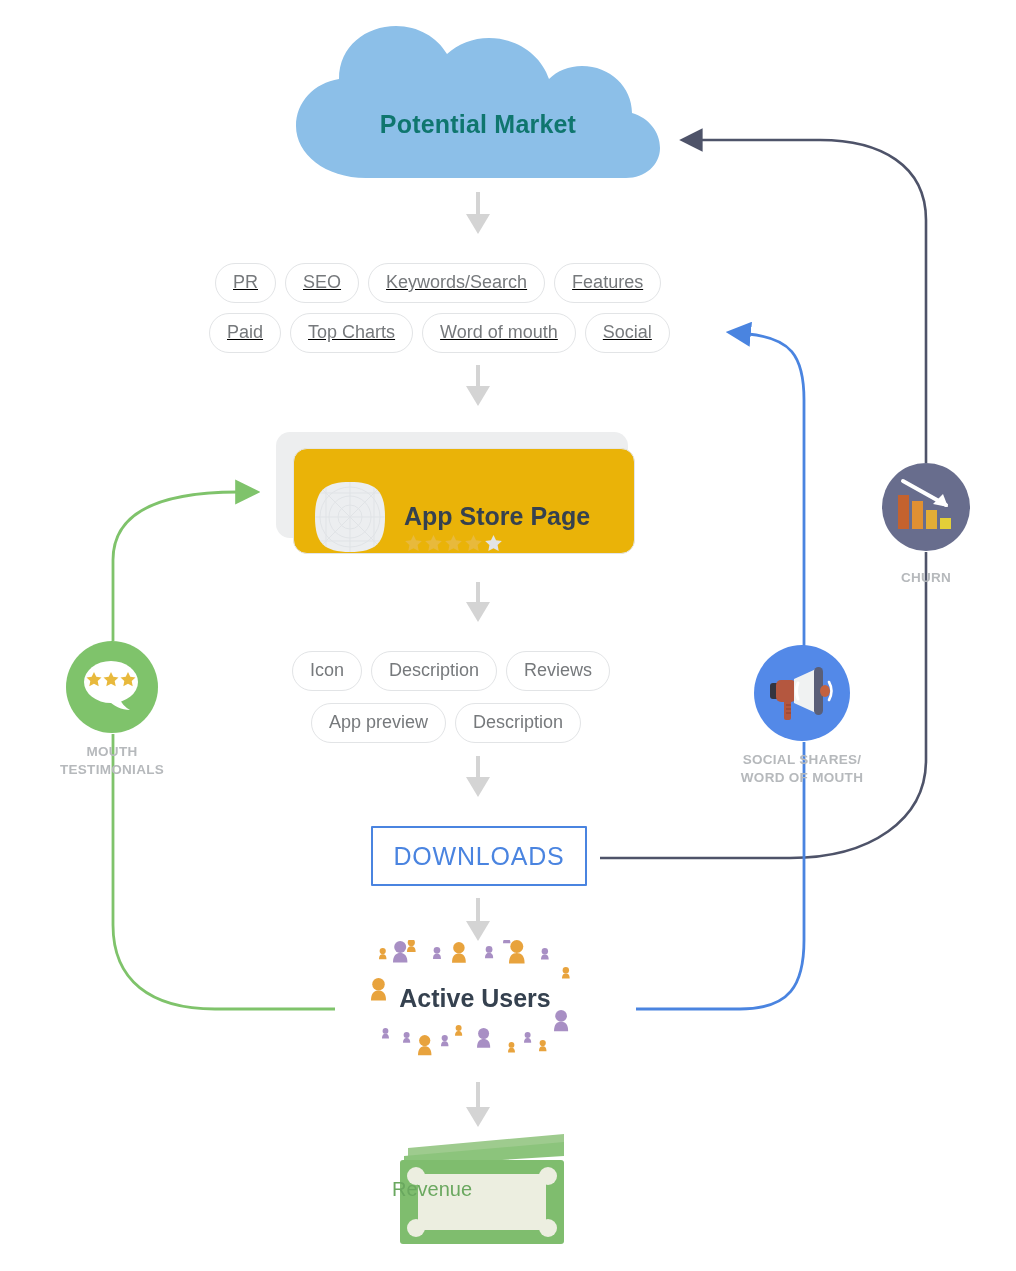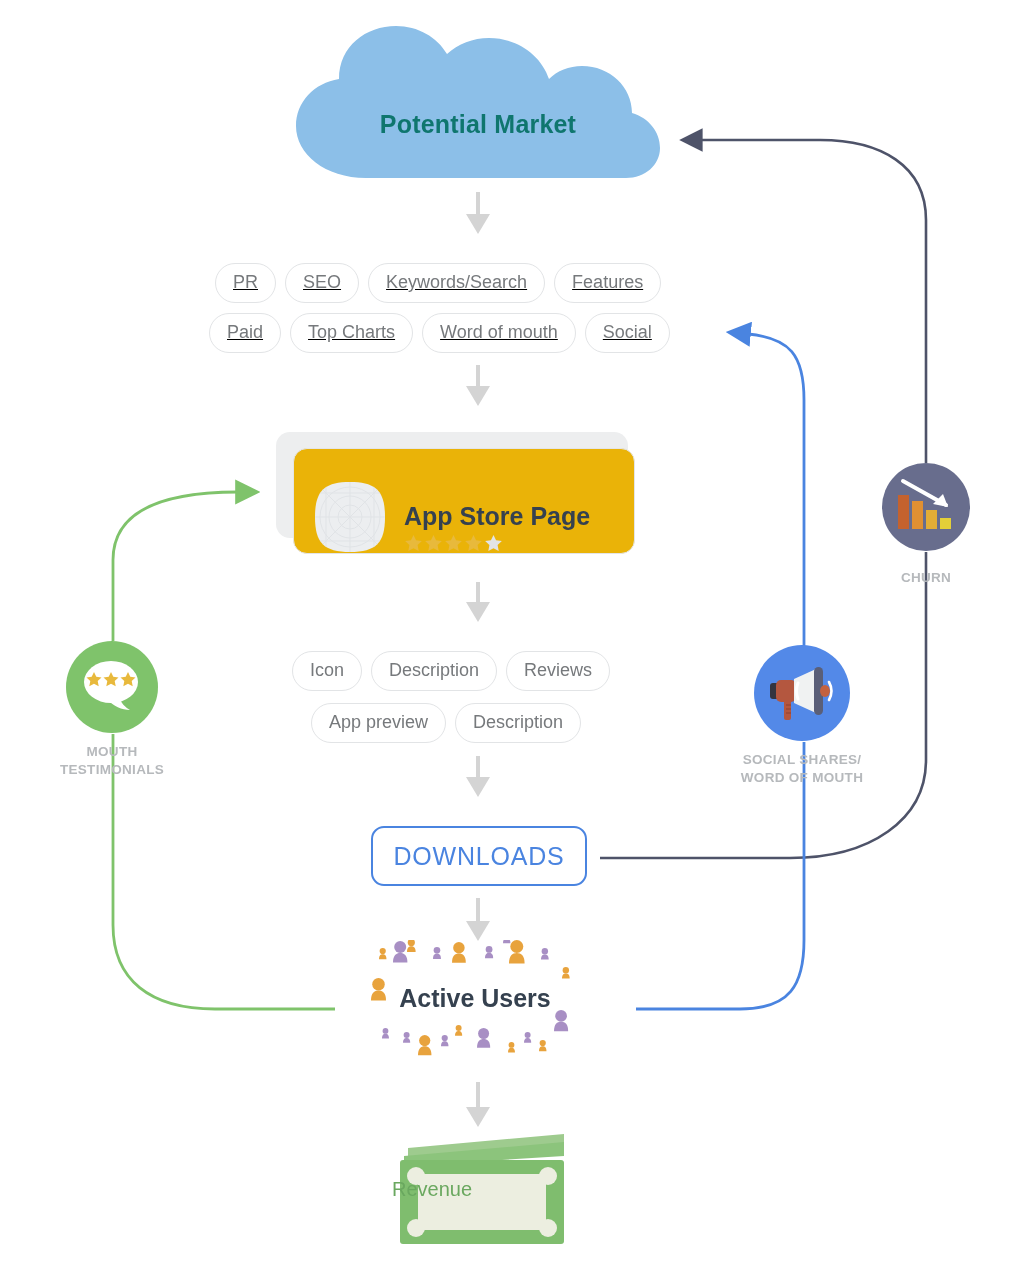--- a/index.html
+++ b/index.html
@@ -31,21 +31,21 @@
       background:#edeeef;border-radius:14px;}
   #appcard .maincard{position:absolute;left:17px;top:16px;width:342px;height:106px;
       background:#eab308;border:1.5px solid #e4e5e7;border-radius:14px;
       display:flex;align-items:flex-end;gap:18px;padding-left:20px;box-sizing:border-box;}
   .appicon{width:72px;height:72px;flex:0 0 72px;position:relative;}
   .appcard-text .title{color:#35414f;font-size:25px;font-weight:600;line-height:1.1;}
   .stars{margin-top:4px;display:flex;gap:1px;}
 
   
   #downloads{left:371px;top:826px;width:212px;height:56px;
-      border:2.6px solid #4a84e0;border-radius:13px;background:#fff;
+      border:2.6px solid #4a84e0;border-radius:1px;background:#fff;
       display:flex;align-items:center;justify-content:center;}
   #downloads span{color:#4a84e0;font-size:25px;letter-spacing:.8px;}
 
   
   #activeusers{left:355px;top:940px;width:240px;height:126px;}
   #activeusers .au-label{position:absolute;left:0;top:44px;width:240px;text-align:center;
       color:#35414f;font-size:25px;font-weight:600;}
 
   
   #revenue{left:392px;top:1132px;width:180px;height:116px;}

